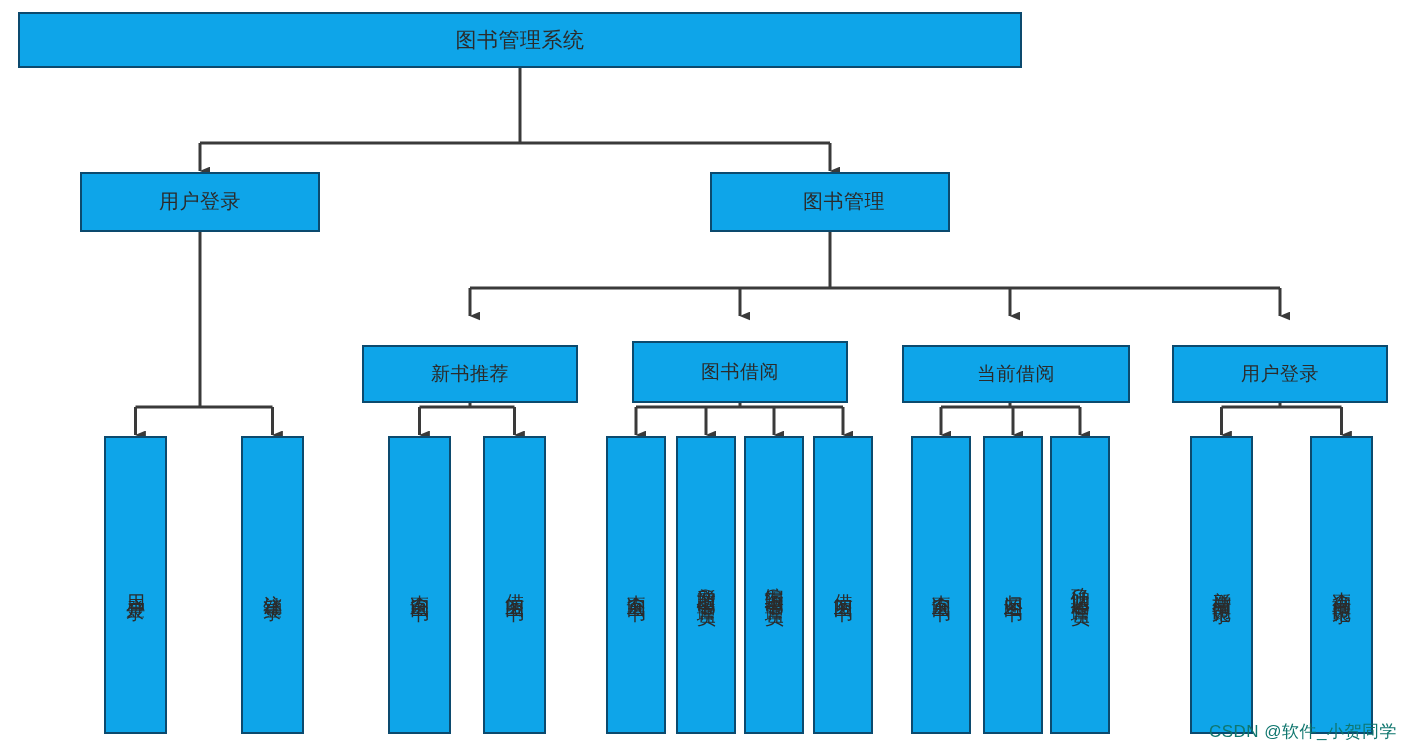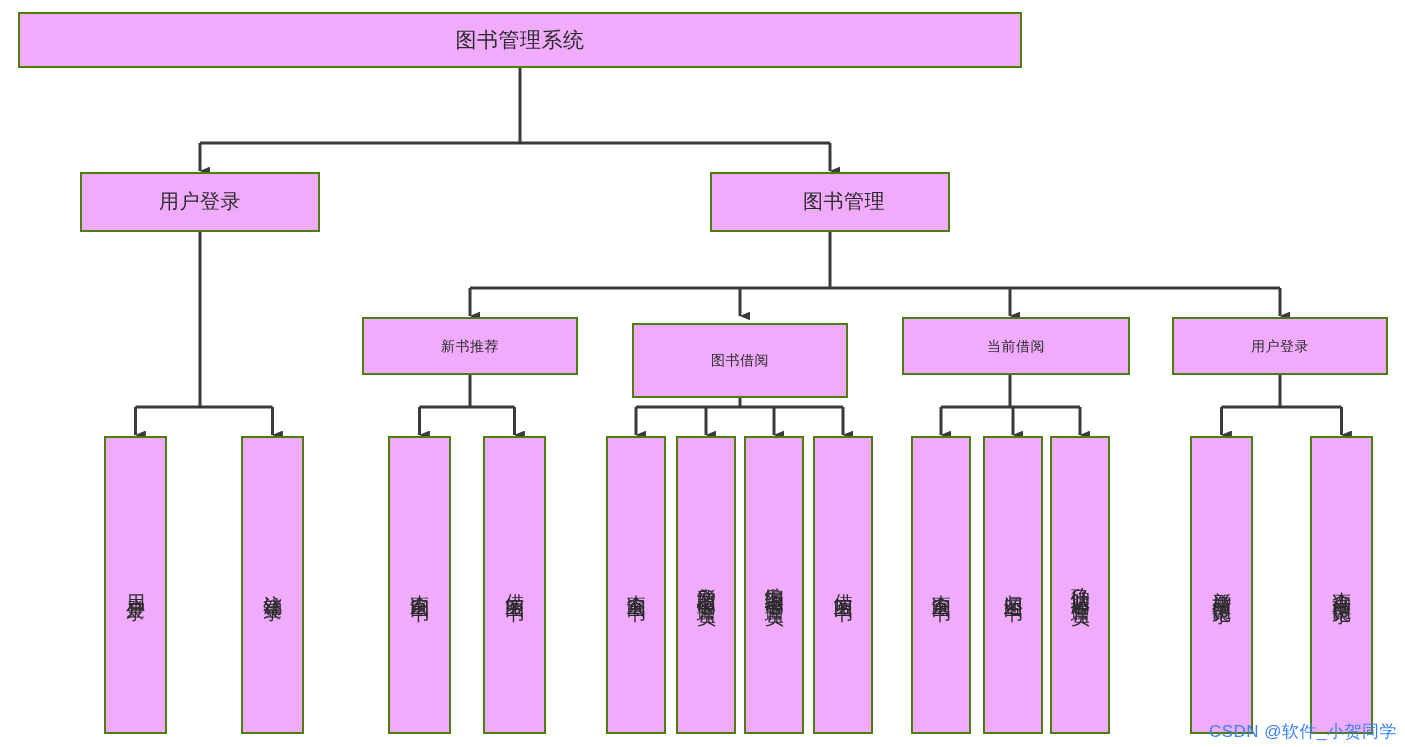--- a/index.html
+++ b/index.html
@@ -21,49 +21,49 @@
     position: absolute;
     left: 0;
     top: 0;
     width: 1405px;
     height: 747px;
     pointer-events: none;
   }
   .node {
     position: absolute;
     box-sizing: border-box;
-    background: #f0abfc;
-    border: 2px solid #4d7c0f;
+    background: #0ea5e9;
+    border: 2px solid #0c4a6e;
     display: flex;
     align-items: center;
     justify-content: center;
     color: #2b2b2b;
   }
   .node.root        { font-size: 21px; }
   .node.level2      { font-size: 20px; }
-  .node.level3      { font-size: 14px; }
+  .node.level3      { font-size: 19px; margin-top: 28px; }
   .node.leaf        { font-size: 19px; }
   .node .label {
     line-height: 1.18;
     letter-spacing: 0.5px;
     text-align: center;
     white-space: nowrap;
   }
   .node.leaf .label {
     writing-mode: vertical-rl;
     text-orientation: upright;
     letter-spacing: 3px;
     white-space: nowrap;
   }
   .watermark {
     position: absolute;
     right: 8px;
     bottom: 4px;
     font-size: 17px;
-    color: #3b82f6;
+    color: #0f766e;
     letter-spacing: 0.5px;
     white-space: nowrap;
     z-index: 5;
   }
 </style>
 </head>
 <body>
 
 <div id="canvas">
 
@@ -116,21 +116,21 @@
       </div>
       <div class="node level2" style="left: 80px; top: 172px; width: 240px; height: 60px;">
         <span class="label">用户登录</span>
       </div>
       <div class="node level2" style="left: 710px; top: 172px; width: 240px; height: 60px; padding-left: 28px;">
         <span class="label">图书管理</span>
       </div>
       <div class="node level3" style="left: 362px; top: 317px; width: 216px; height: 58px;">
         <span class="label">新书推荐</span>
       </div>
-      <div class="node level3" style="left: 632px; top: 323px; width: 216px; height: 75px;">
+      <div class="node level3" style="left: 632px; top: 313px; width: 216px; height: 62px;">
         <span class="label">图书借阅</span>
       </div>
       <div class="node level3" style="left: 902px; top: 317px; width: 228px; height: 58px;">
         <span class="label">当前借阅</span>
       </div>
       <div class="node level3" style="left: 1172px; top: 317px; width: 216px; height: 58px;">
         <span class="label">用户登录</span>
       </div>
       <div class="node leaf" style="left: 104px; top: 436px; width: 63px; height: 298px;">
         <span class="label">用户登录</span>

